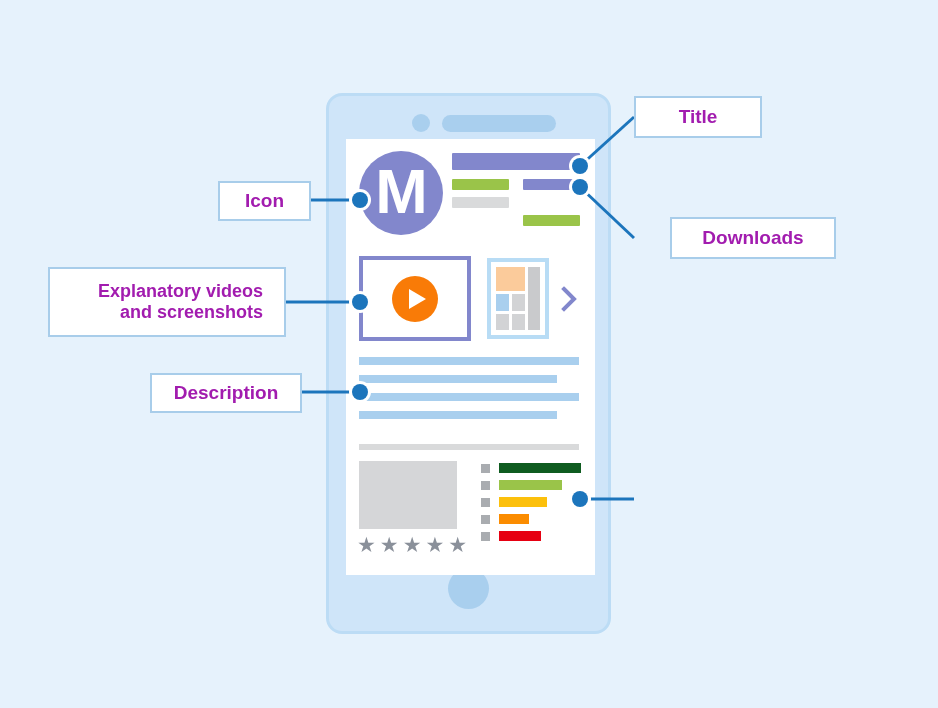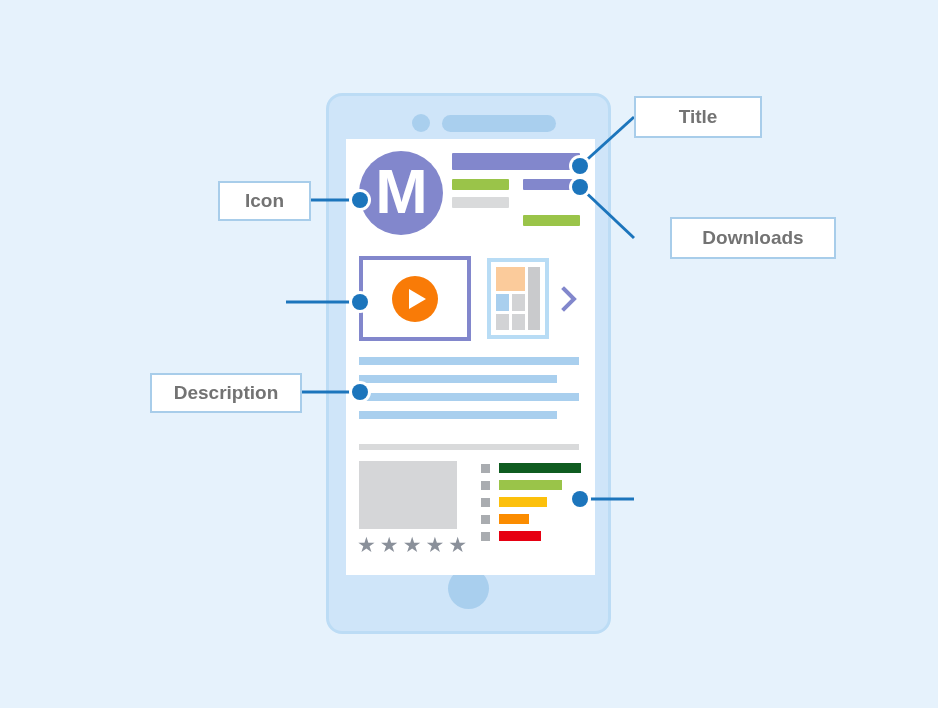--- a/index.html
+++ b/index.html
@@ -272,21 +272,21 @@
 
   
   .label-box {
     position: absolute;
     background: #ffffff;
     border: 2px solid #a8cdea;
     box-sizing: border-box;
     display: flex;
     align-items: center;
     justify-content: center;
-    color: #737373;
+    color: #a21caf;
     font-weight: bold;
     font-size: 19px;
     text-align: right;
     line-height: 1.15;
     padding: 2px 21px;
     z-index: 4;
   }
   .lbl-title     { left: 634px; top: 96px;  width: 128px; height: 42px; }
   .lbl-downloads { left: 634px; top: 217px; width: 166px; height: 42px; margin-left: 36px; }
   .lbl-icon      { left: 218px; top: 181px; width: 93px;  height: 40px; }
@@ -409,17 +409,20 @@
 
   <div class="label-box lbl-title">
     <span>Title</span>
   </div>
   <div class="label-box lbl-downloads">
     <span>Downloads</span>
   </div>
   <div class="label-box lbl-icon">
     <span>Icon</span>
   </div>
+  <div class="label-box lbl-videos">
+    <span>Explanatory videos and screenshots</span>
+  </div>
   <div class="label-box lbl-desc">
     <span>Description</span>
   </div>
 
 </div>
 
 </body></html>

